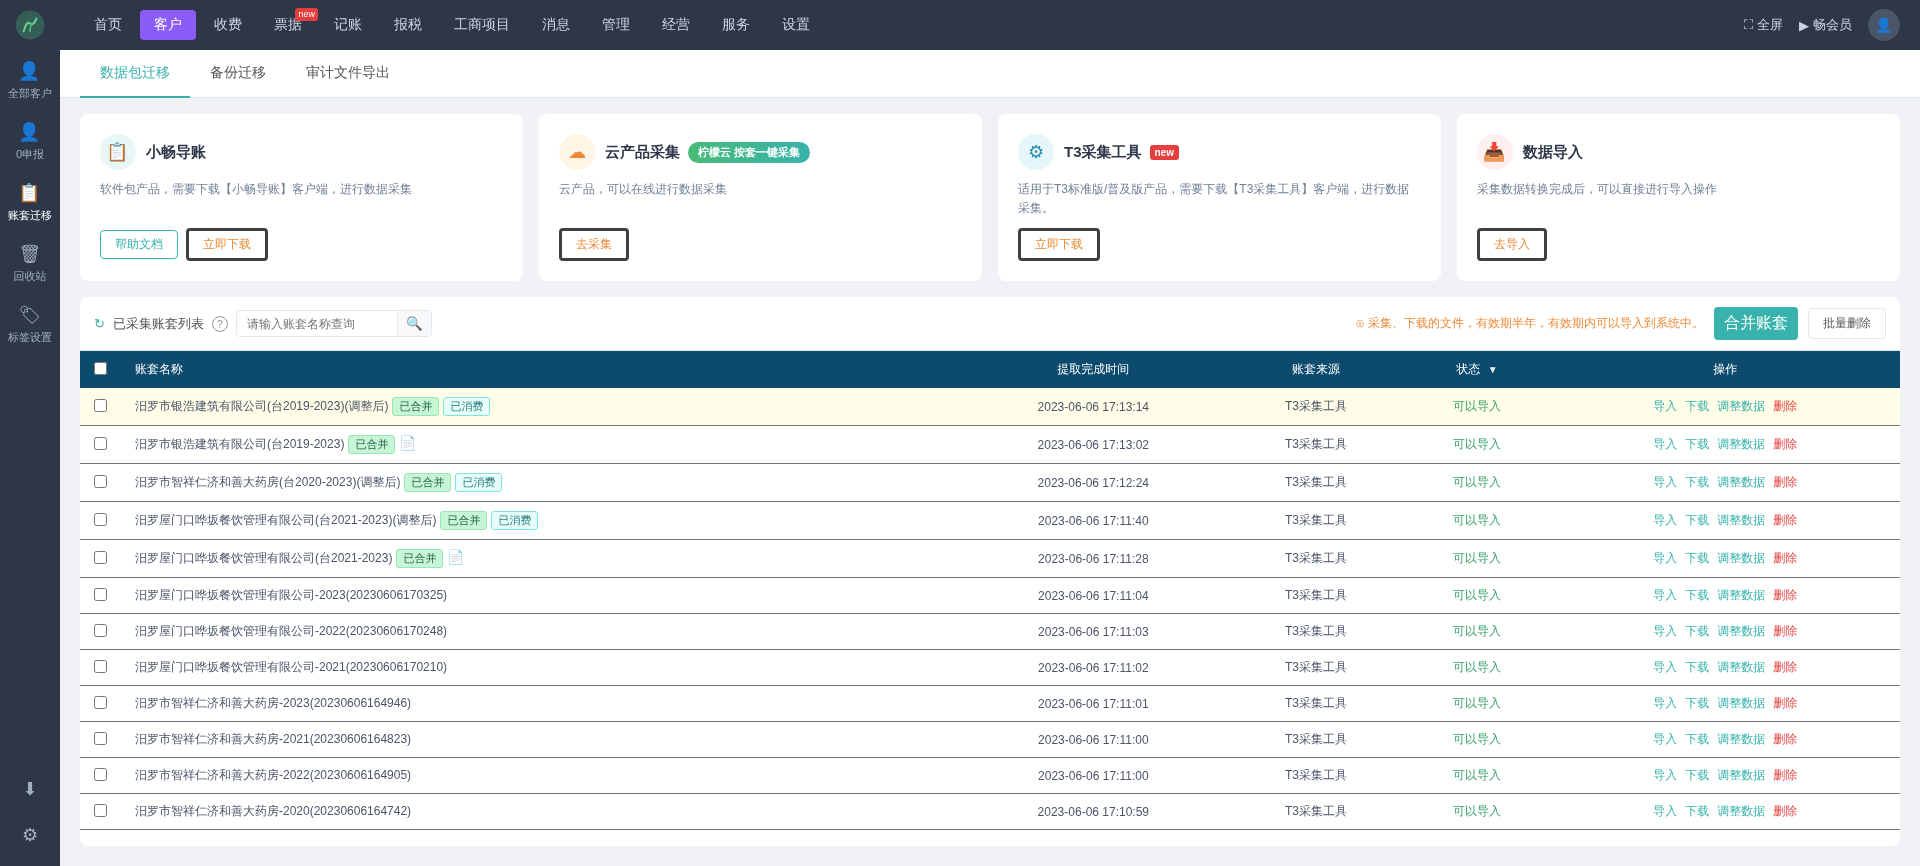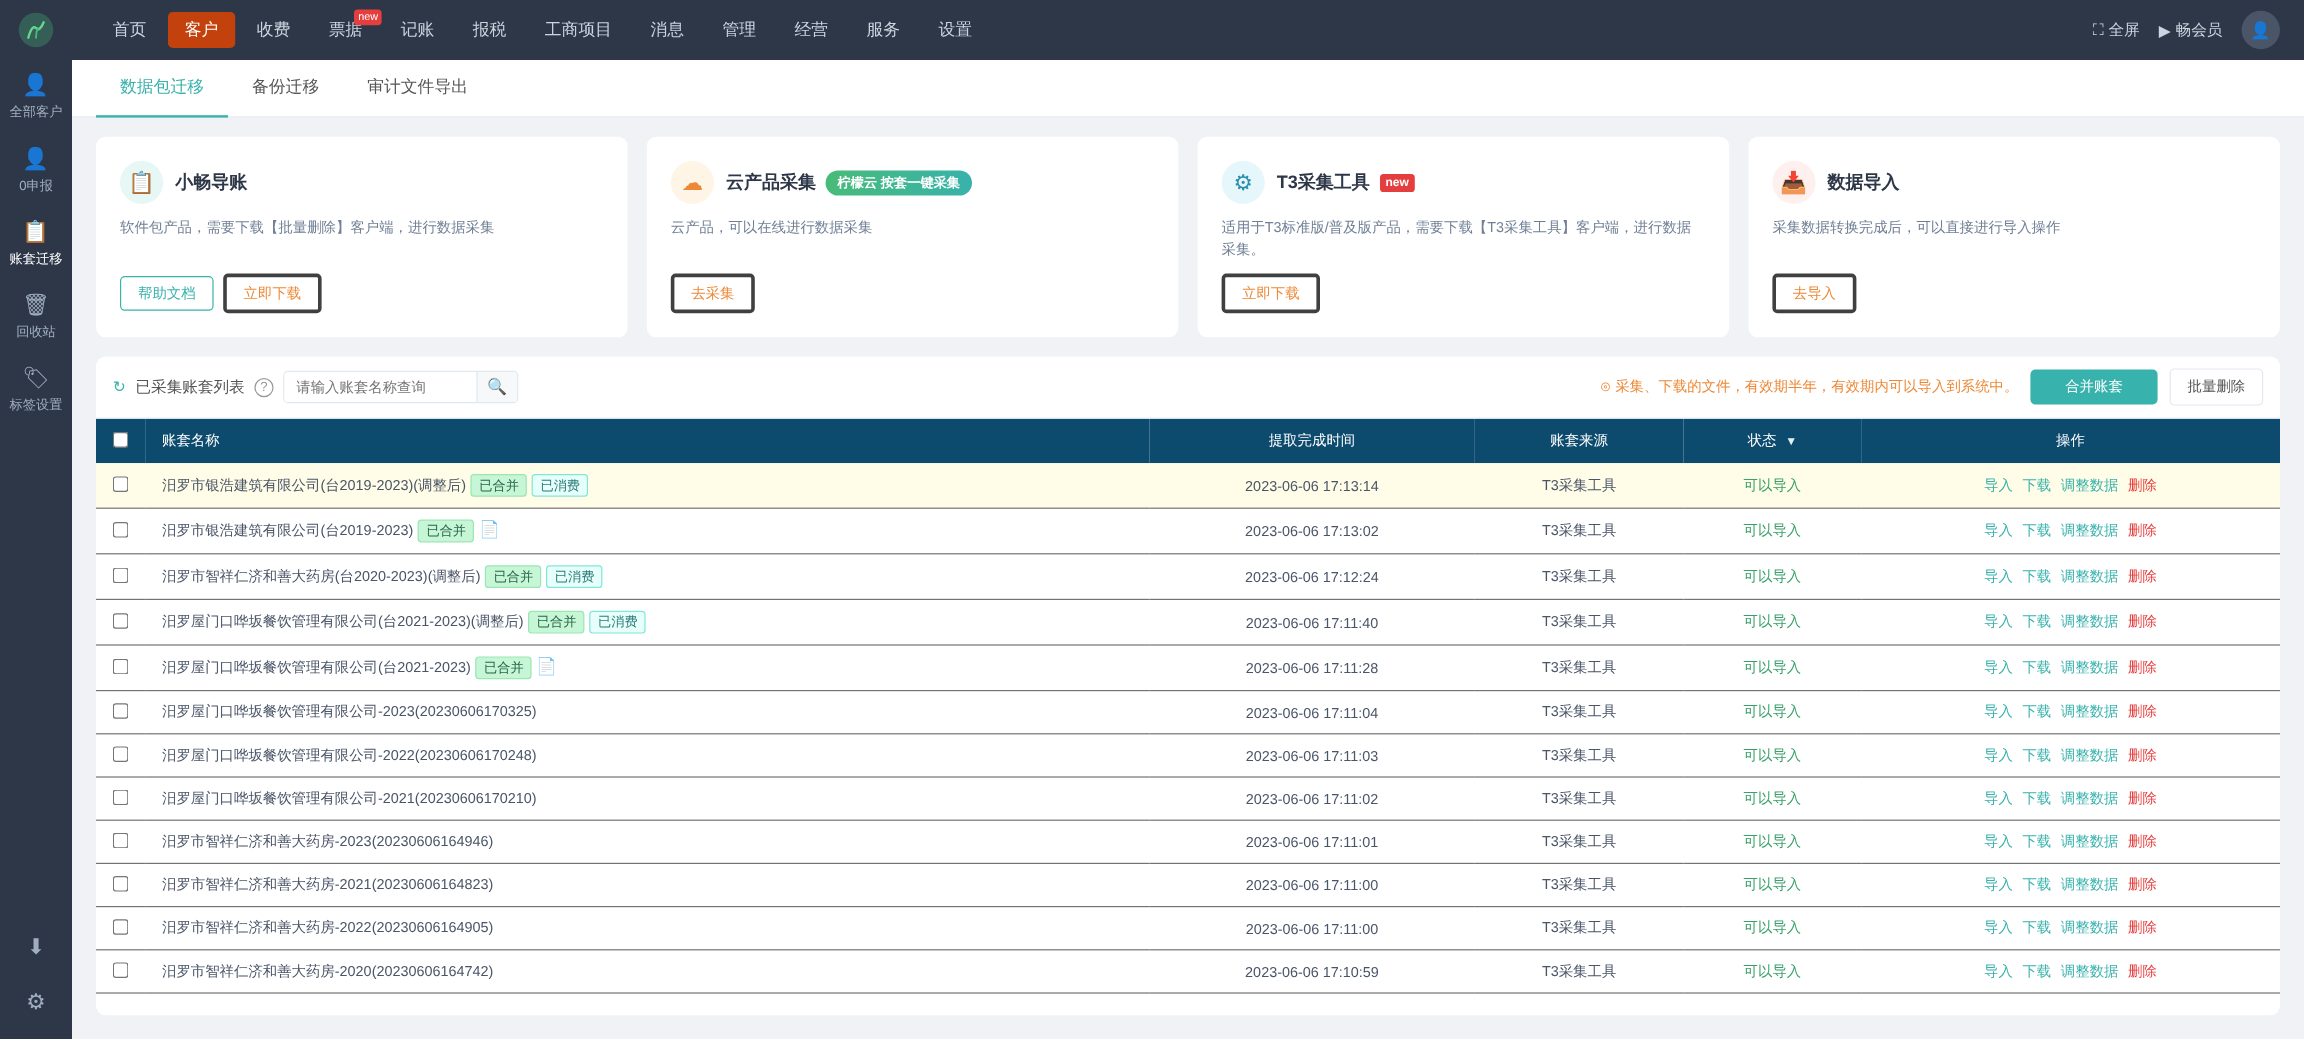--- a/index.html
+++ b/index.html
@@ -63,21 +63,21 @@
       flex-shrink: 0;
     }
     .topnav-item {
       color: #cbd5e0;
       padding: 6px 14px;
       border-radius: 4px;
       cursor: pointer;
       font-size: 14px;
       white-space: nowrap;
     }
-    .topnav-item.active { background: #c2410c; color: #fff; font-family: Liberation Mono, monospace; }
+    .topnav-item.active { background: #8b5cf6; color: #fff; font-family: Liberation Mono, monospace; }
     .topnav-new {
       position: relative;
     }
     .topnav-new .badge {
       position: absolute;
       top: -2px;
       right: -2px;
       background: #e53e3e;
       color: #fff;
       font-size: 9px;
@@ -284,24 +284,24 @@
       color: #ed8936;
       font-size: 12px;
       display: flex;
       align-items: center;
       gap: 4px;
     }
     .btn-merge {
       background: #38b2ac;
       color: #fff;
       border: none;
-      padding: 6px 29px;
+      padding: 6px 10px;
       border-radius: 4px;
       cursor: pointer;
-      font-size: 12px;
+      font-size: 16px;
     }
     .btn-delete-all {
       background: #fff;
       color: #555;
       border: 1px solid #e2e8f0;
       padding: 6px 14px;
       border-radius: 4px;
       cursor: pointer;
       font-size: 12px;
     }
@@ -445,21 +445,21 @@
       <div class="tab-item">审计文件导出</div>
     </div>
 
     <div class="panels">
 
       <div class="panel-card">
         <div class="panel-header">
           <div class="panel-icon green">📋</div>
           <div class="panel-title">小畅导账</div>
         </div>
-        <div class="panel-desc">软件包产品，需要下载【批量删除】客户端，进行数据采集</div>
+        <div class="panel-desc">软件包产品，需要下载【小畅导账】客户端，进行数据采集</div>
         <div class="panel-actions">
           <button class="btn-outline-teal">帮助文档</button>
           <button class="btn-outline-orange">立即下载</button>
         </div>
       </div>
 
       <div class="panel-card">
         <div class="panel-header">
           <div class="panel-icon orange">☁</div>
           <div class="panel-title">

